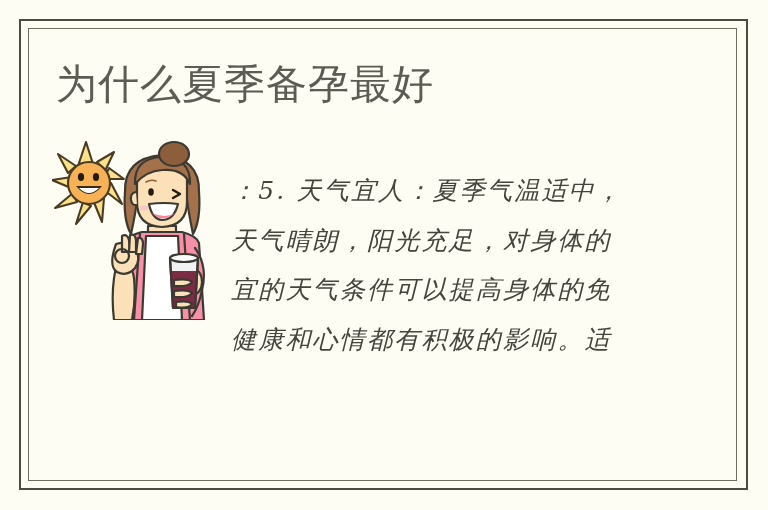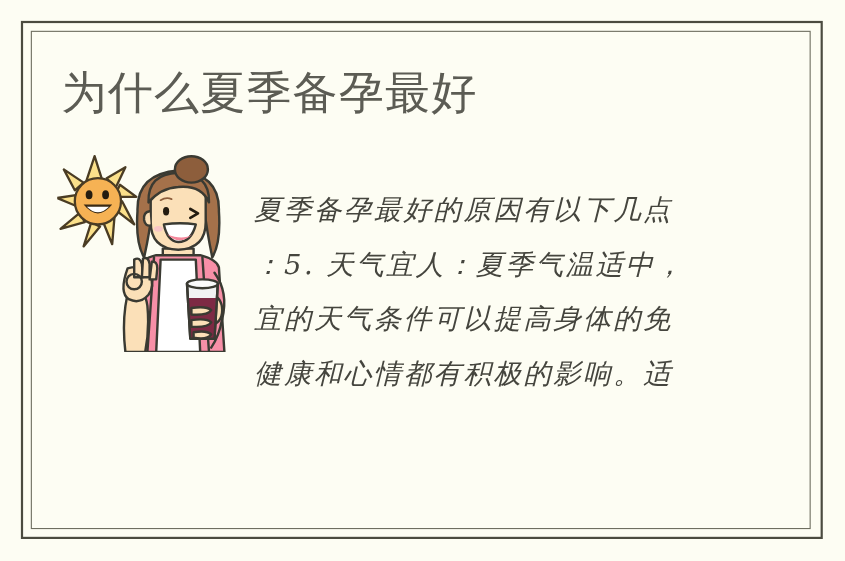--- a/index.html
+++ b/index.html
@@ -184,19 +184,19 @@
         <path d="M70 96 q5 -3 7 4 l1 12 l-8 0 Z" fill="#fbe0b8"></path>
         <path d="M78 95 q5 -2 6 5 l0 12 l-7 0 Z" fill="#fbe0b8"></path>
         <path d="M86 98 q5 -1 5 6 l-1 10 l-6 0 Z" fill="#fbe0b8"></path>
 
         <circle cx="70" cy="116" r="7" fill="none" stroke="#3a3a32" stroke-width="2.2"></circle>
       </g>
     </svg>
   </div>
 
   <div id="article-body">
-    <div class="body-line">夏季备孕最好的原因有以下几点</div>
     <div class="body-line">：5. 天气宜人：夏季气温适中，</div>
+    <div class="body-line">天气晴朗，阳光充足，对身体的</div>
     <div class="body-line">宜的天气条件可以提高身体的免</div>
     <div class="body-line">健康和心情都有积极的影响。适</div>
   </div>
 
 </div>
 
 </body></html>

